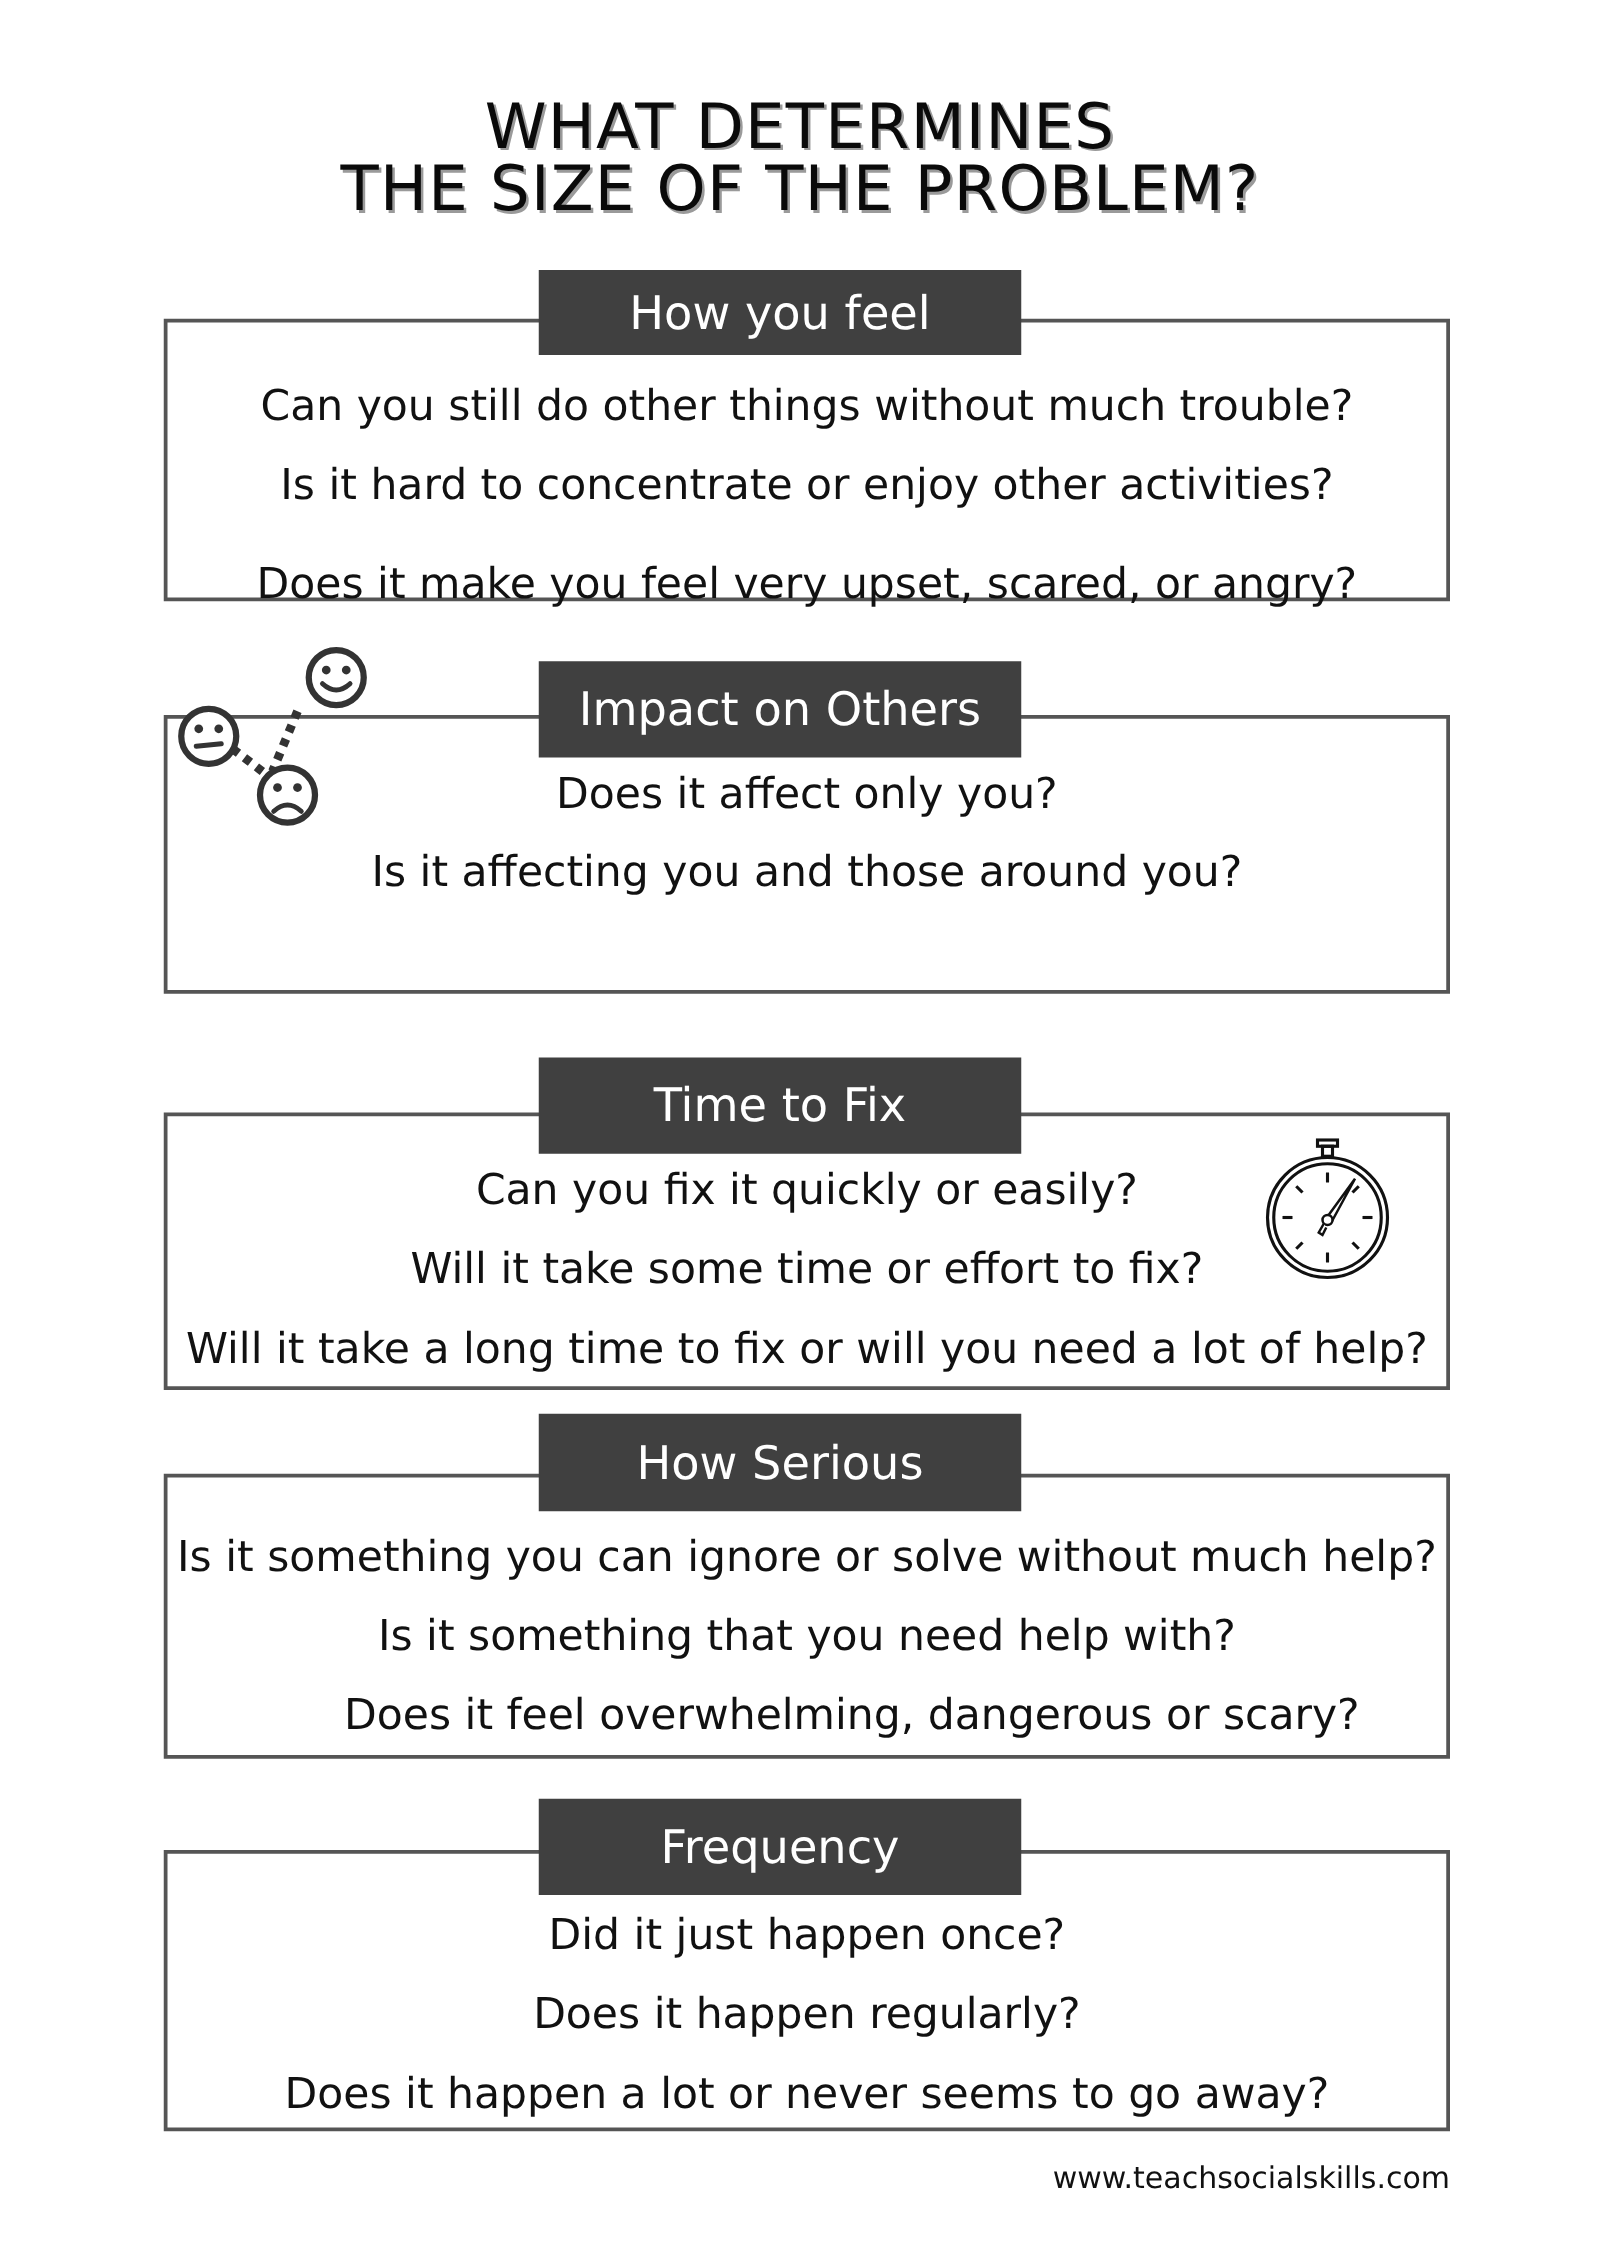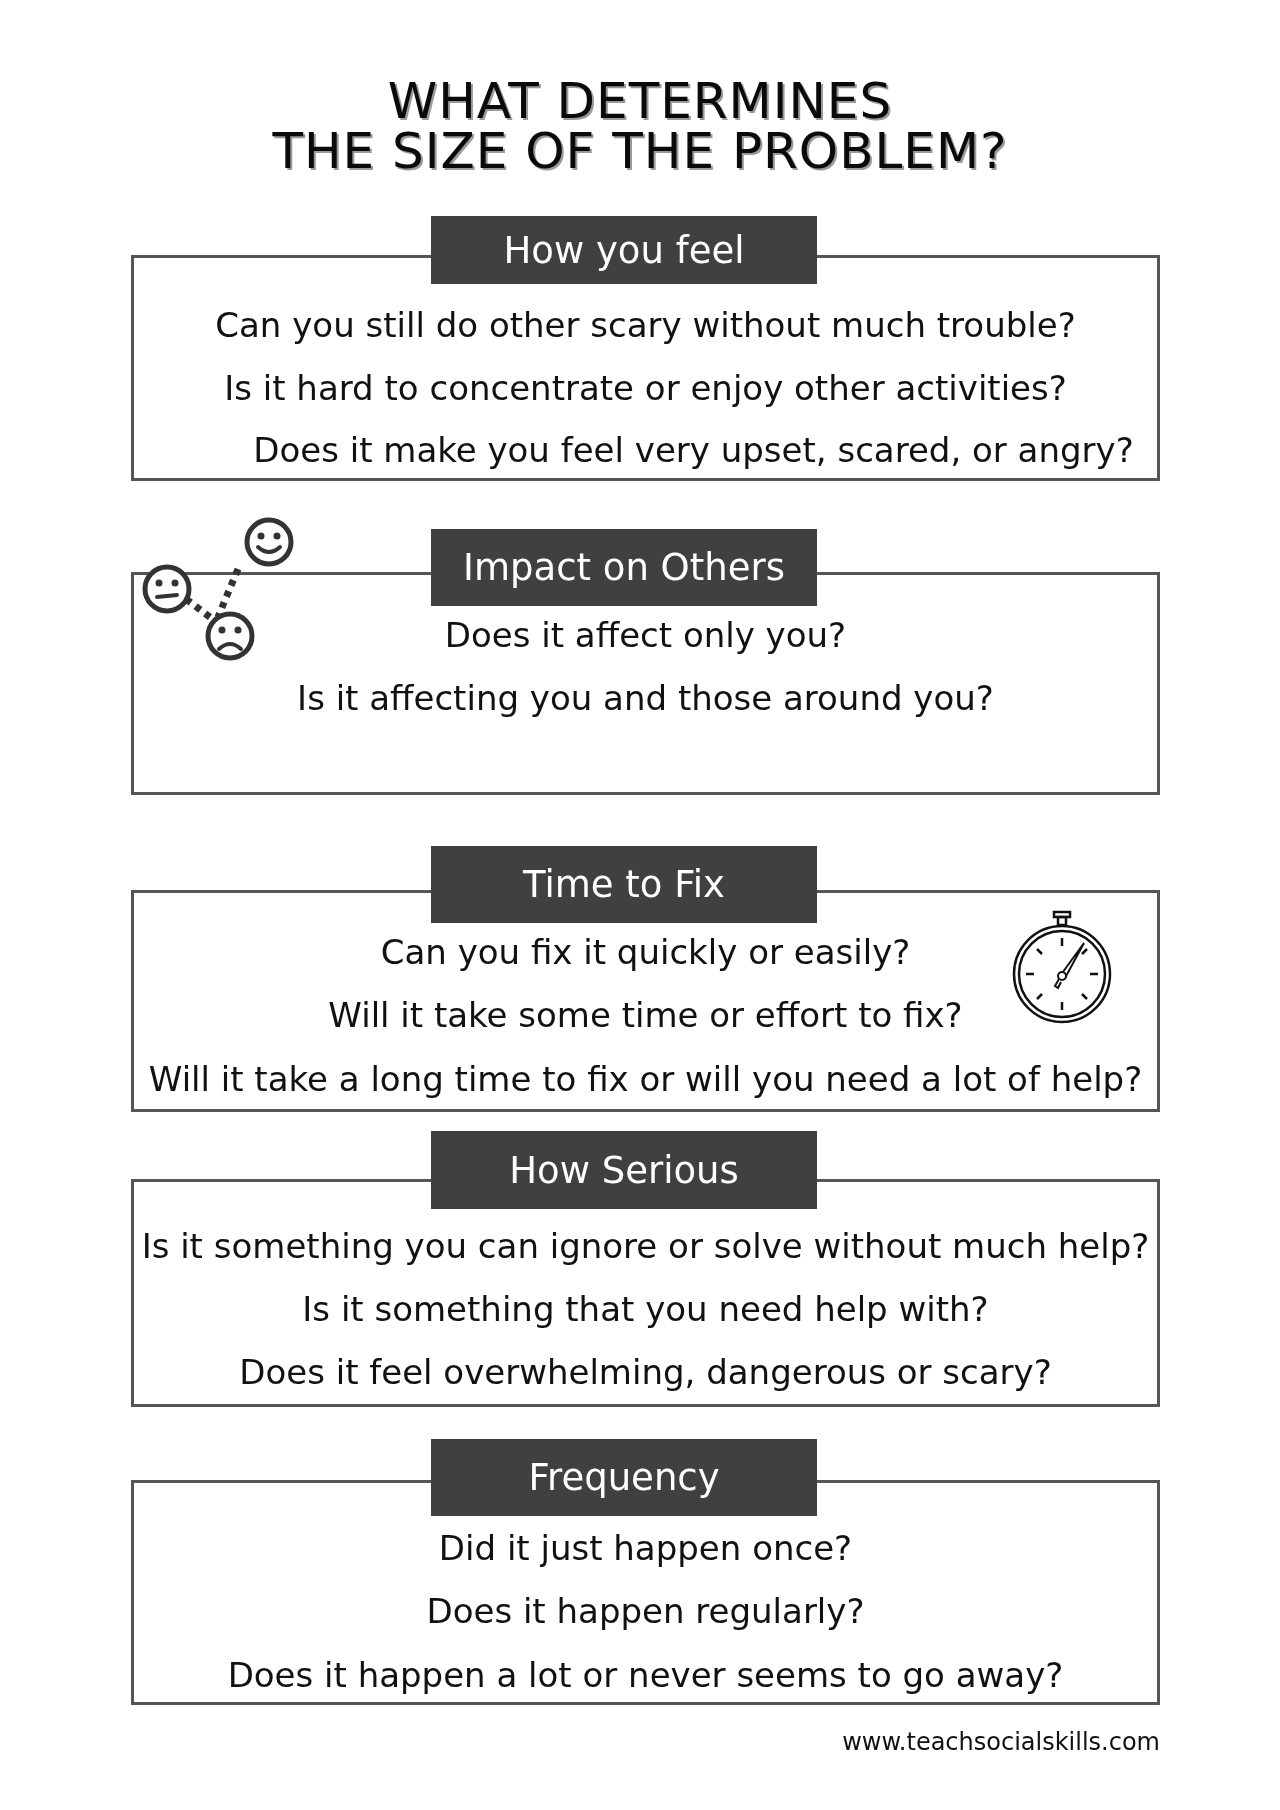--- a/index.html
+++ b/index.html
@@ -26,23 +26,23 @@
   </style>
 </head>
 <body>
 
 <h1 class="title l1">WHAT DETERMINES</h1>
 <h1 class="title l2">THE SIZE OF THE  PROBLEM?</h1>
 
 <div class="section" style="top:216px;height:270px;">
   <div class="box" style="top:39px;height:220px;"></div>
   <div class="tab" style="top:0;height:68px;">How you feel</div>
-  <div class="q" style="top:92px;">Can you still do other scary without much trouble?</div>
+  <div class="q" style="top:92px;">Can you still do other things without much trouble?</div>
   <div class="q" style="top:155px;">Is it hard to concentrate or enjoy other activities?</div>
-  <div class="q" style="top:217px;padding-left:48px;">Does it make you feel very upset, scared, or angry?</div>
+  <div class="q" style="top:234px;">Does it make you feel very upset, scared, or angry?</div>
 </div>
 
 <div class="section" style="top:529px;height:270px;padding-left:29px;">
   <div class="box" style="top:43px;height:217px;"></div>
   <div class="tab" style="top:0;height:77px;">Impact on Others</div>
   <svg style="left:0;top:-30px;" width="170" height="170" viewBox="0 0 170 170">
     <g stroke="#333" stroke-width="7" stroke-dasharray="6 6" fill="none">
       <line x1="55" y1="100" x2="88" y2="125"></line>
       <line x1="107" y1="70" x2="87" y2="118"></line>
     </g>
@@ -94,21 +94,21 @@
   <div class="q" style="top:89px;">Can you fix it quickly or easily?</div>
   <div class="q" style="top:152px;">Will it take some time or effort to fix?</div>
   <div class="q" style="top:216px;">Will it take a long time to fix or will you need a lot of help?</div>
 </div>
 
 <div class="section" style="top:1131px;height:280px;">
   <div class="box" style="top:48px;height:222px;"></div>
   <div class="tab" style="top:0;height:78px;">How Serious</div>
   <div class="q" style="top:98px;">Is it something you can ignore or solve without much help?</div>
   <div class="q" style="top:161px;">Is it something that you need help with?</div>
-  <div class="q" style="top:224px;">Does it feel overwhelming, dangerous or scary?</div>
+  <div class="q" style="top:224px;padding-left:36px;">Does it feel overwhelming, dangerous or scary?</div>
 </div>
 
 <div class="section" style="top:1439px;height:270px;">
   <div class="box" style="top:41px;height:219px;"></div>
   <div class="tab" style="top:0;height:77px;">Frequency</div>
   <div class="q" style="top:92px;">Did it just happen once?</div>
   <div class="q" style="top:155px;">Does it happen regularly?</div>
   <div class="q" style="top:219px;">Does it happen a lot or never seems to go away?</div>
 </div>
 

